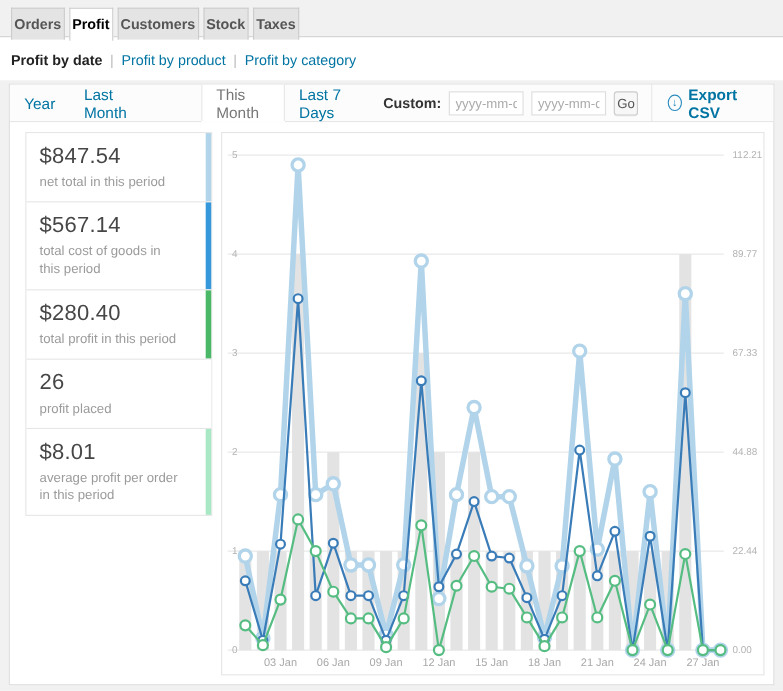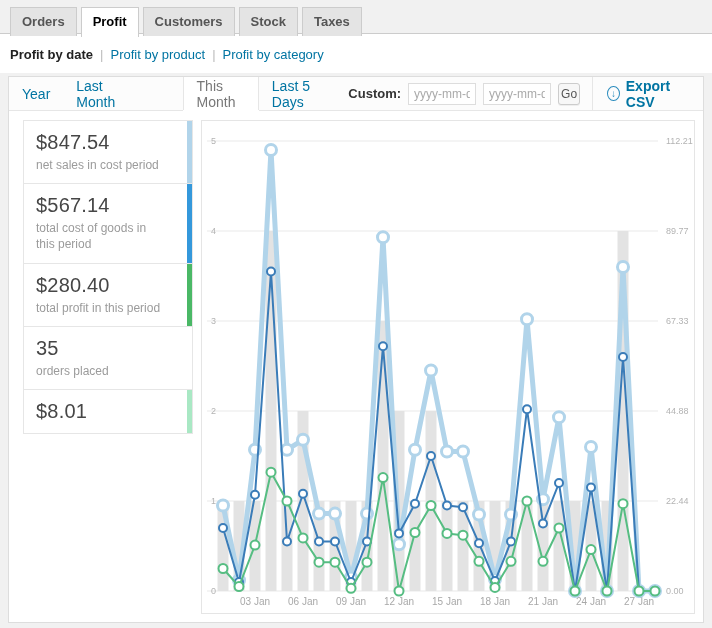--- a/index.html
+++ b/index.html
@@ -7,21 +7,21 @@
   body {
     background:#f1f1f1;
     font-family:"Liberation Sans","DejaVu Sans",sans-serif;
     color:#444;
     overflow:hidden;
   }
   
   .top-tabs { padding:6px 0 0 10px; border-bottom:1px solid #ccc; background:#f1f1f1; height:34px; }
   .nav-tab {
     display:inline-block; background:#e4e4e4; border:1px solid #ccc; border-bottom:none;
-    padding:6px 11px 7px; font-size:13px; font-weight:bold; color:#555;
+    padding:6px 2px 7px; font-size:13px; font-weight:bold; color:#555;
     margin-right:4px; cursor:pointer; position:relative; top:1px;
   }
   .nav-tab.active { background:#fff; color:#000; padding-bottom:8px; }
   
   .subnav { background:#fff; padding:13px 10px 11px; font-size:13px; }
   .subnav .sep { color:#bbb; margin:0 7px; }
   .subnav .sn-item { color:#0074a2; text-decoration:none; cursor:pointer; }
   .subnav .sn-item.current { color:#222; font-weight:bold; cursor:default; }
   
   .panel { margin:3px 8px 0; background:#fff; border:1px solid #ddd; height:547px; }
@@ -72,60 +72,61 @@
   <div class="top-tabs" id="topTabs"><span class="nav-tab">Orders</span><span class="nav-tab active">Profit</span><span class="nav-tab">Customers</span><span class="nav-tab">Stock</span><span class="nav-tab">Taxes</span></div>
 
   <div class="subnav" id="subnav"><a class="sn-item current">Profit by date</a><span class="sep">|</span><a class="sn-item">Profit by product</a><span class="sep">|</span><a class="sn-item">Profit by category</a></div>
 
   <div class="panel">
     <div class="toolbar">
       <div id="ranges" style="display:flex;align-items:stretch;">
           <span class="range-tab">Year</span>
           <span class="range-tab">Last Month</span>
           <span class="range-tab active">This Month</span>
-          <span class="range-tab">Last 5 Days</span>
+          <span class="range-tab">Last 7 Days</span>
         </div>
       <div class="custom-range">
         <span class="custom-label">Custom:</span>
         <input class="date-input" type="text" placeholder="yyyy-mm-dd" style="">
         <input class="date-input" type="text" placeholder="yyyy-mm-dd" style="">
         <button class="go-btn">Go</button>
       </div>
       <div class="export-wrap">
         <a class="export-link">
           <span class="export-icon">↓</span>
           <span>Export CSV</span>
         </a>
       </div>
     </div>
 
     <div class="content">
       <div class="stats" id="stats">
           <div class="stat-item">
             <div class="stat-value">$847.54</div>
-            <div class="stat-label">net sales in cost period</div>
+            <div class="stat-label">net total in this period</div>
             <div class="stat-accent" style="background: rgb(177, 212, 234);"></div>
           </div>
           <div class="stat-item">
             <div class="stat-value">$567.14</div>
             <div class="stat-label">total cost of goods in this period</div>
             <div class="stat-accent" style="background: rgb(52, 152, 219);"></div>
           </div>
           <div class="stat-item">
             <div class="stat-value">$280.40</div>
             <div class="stat-label">total profit in this period</div>
             <div class="stat-accent" style="background: rgb(74, 184, 102);"></div>
           </div>
           <div class="stat-item">
-            <div class="stat-value">35</div>
-            <div class="stat-label">orders placed</div>
+            <div class="stat-value">26</div>
+            <div class="stat-label">profit placed</div>
             <div class="stat-accent" style="background: rgb(255, 255, 255);"></div>
           </div>
           <div class="stat-item">
             <div class="stat-value">$8.01</div>
+            <div class="stat-label">average profit per order in this period</div>
             <div class="stat-accent" style="background: rgb(169, 232, 196);"></div>
           </div>
         </div>
       <div class="chart-panel">
         <svg id="chart" width="498" height="490">
             <line x1="5" y1="470" x2="456" y2="470" stroke="#e9e9e9" stroke-width="1"></line>
             <text x="14" y="473" text-anchor="end" font-size="9" fill="#b3b3b3" font-family="Liberation Sans, sans-serif">0</text>
             <text x="464" y="473" text-anchor="start" font-size="9" fill="#b3b3b3" font-family="Liberation Sans, sans-serif">0.00</text>
             <line x1="5" y1="380" x2="456" y2="380" stroke="#e9e9e9" stroke-width="1"></line>
             <text x="14" y="383" text-anchor="end" font-size="9" fill="#b3b3b3" font-family="Liberation Sans, sans-serif">1</text>

